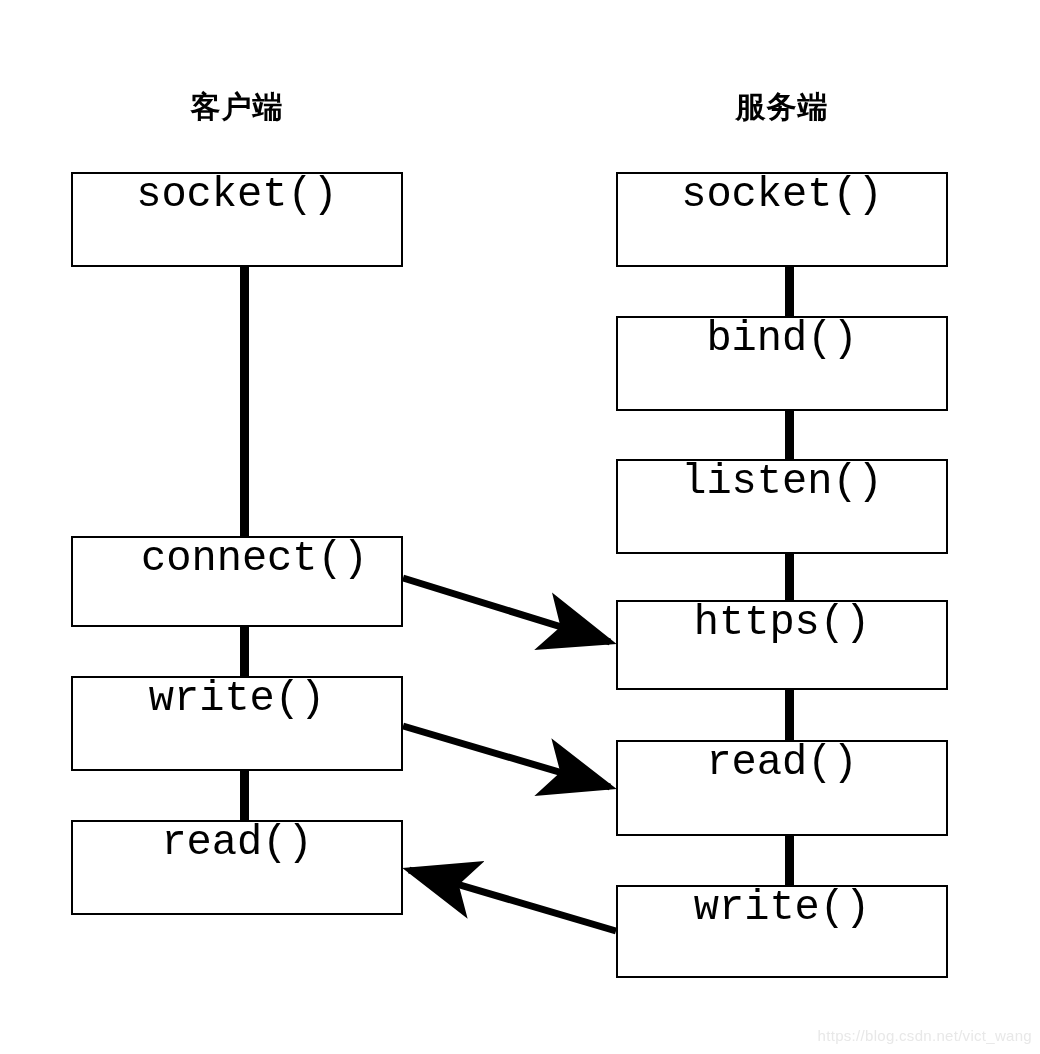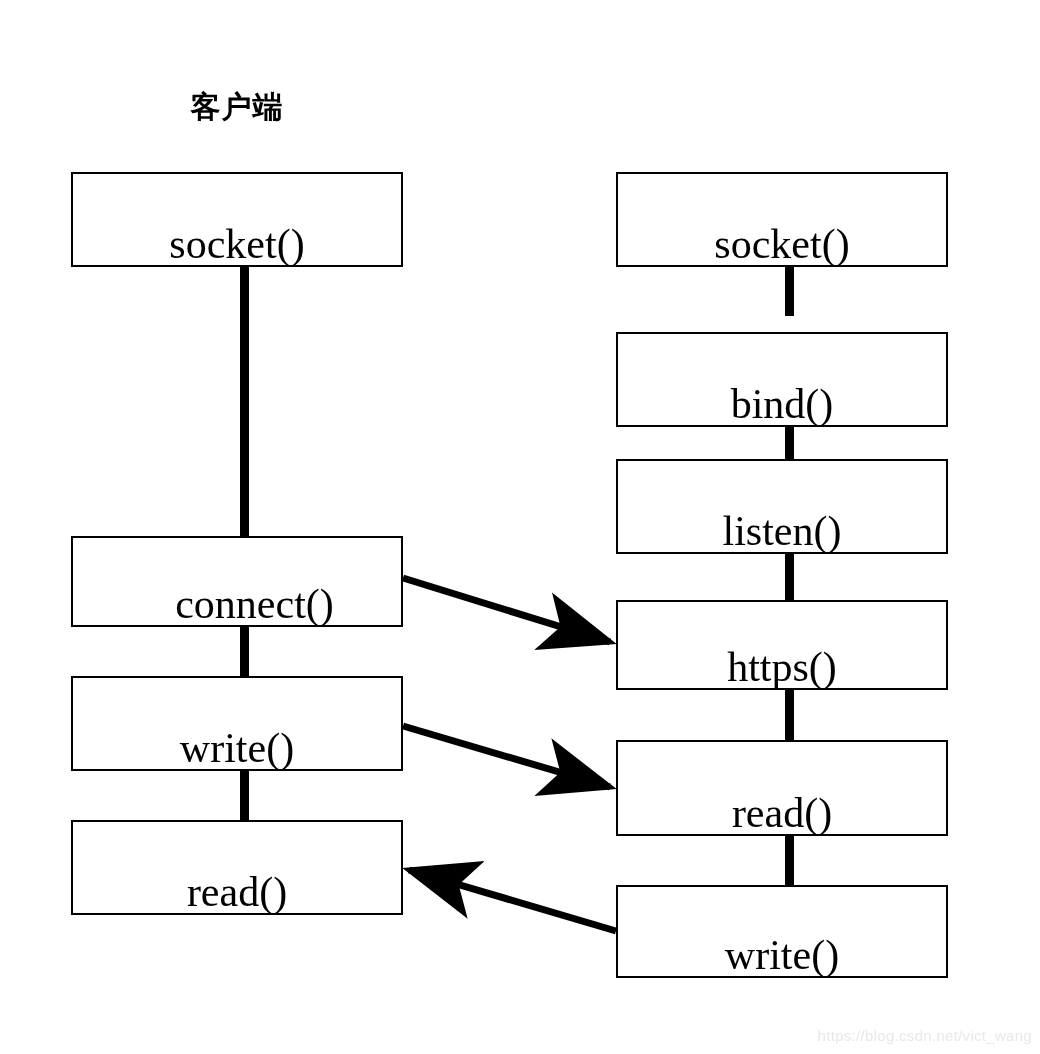--- a/index.html
+++ b/index.html
@@ -31,24 +31,24 @@
   }
   #title-client { left: 71px; top: 92px; width: 332px; }
   #title-server { left: 616px; top: 92px; width: 332px; }
 
   .node-box {
     position: absolute;
     box-sizing: border-box;
     border: 2px solid #000000;
     background: #ffffff;
     display: flex;
-    align-items: flex-end;
+    align-items: flex-start;
     justify-content: center;
     color: #000000;
-    font-family: Liberation Serif, serif;
+    font-family: Liberation Mono, monospace;
     font-size: 42px;
     line-height: 1;
     white-space: nowrap;
     z-index: 3;
   }
   .connector {
     position: absolute;
     width: 9px;
     background: #000000;
     z-index: 1;
@@ -73,20 +73,21 @@
     white-space: nowrap;
   }
 </style>
 </head>
 <body>
 
 <div id="canvas">
 
   <div class="col-title" id="title-client">客户端</div>
 
+  <div class="col-title" id="title-server">服务端</div>
 
   <div class="connector" style="left:240px; top:267px; height:269px;"></div>
   <div class="connector" style="left:240px; top:627px; height:49px;"></div>
   <div class="connector" style="left:240px; top:771px; height:49px;"></div>
 
   <div class="connector" style="left:785px; top:267px; height:49px;"></div>
   <div class="connector" style="left:785px; top:411px; height:48px;"></div>
   <div class="connector" style="left:785px; top:554px; height:46px;"></div>
   <div class="connector" style="left:785px; top:690px; height:50px;"></div>
   <div class="connector" style="left:785px; top:836px; height:49px;"></div>
@@ -111,21 +112,21 @@
   <div class="node-box" style="left:71px; top:676px; width:332px; height:95px;">
     <span>write()</span>
   </div>
   <div class="node-box" style="left:71px; top:820px; width:332px; height:95px;">
     <span>read()</span>
   </div>
 
   <div class="node-box" style="left:616px; top:172px; width:332px; height:95px;">
     <span>socket()</span>
   </div>
-  <div class="node-box" style="left:616px; top:316px; width:332px; height:95px;margin-top:16px;">
+  <div class="node-box" style="left:616px; top:316px; width:332px; height:95px;">
     <span>bind()</span>
   </div>
   <div class="node-box" style="left:616px; top:459px; width:332px; height:95px;">
     <span>listen()</span>
   </div>
   <div class="node-box" style="left:616px; top:600px; width:332px; height:90px;">
     <span>https()</span>
   </div>
   <div class="node-box" style="left:616px; top:740px; width:332px; height:96px;">
     <span>read()</span>

